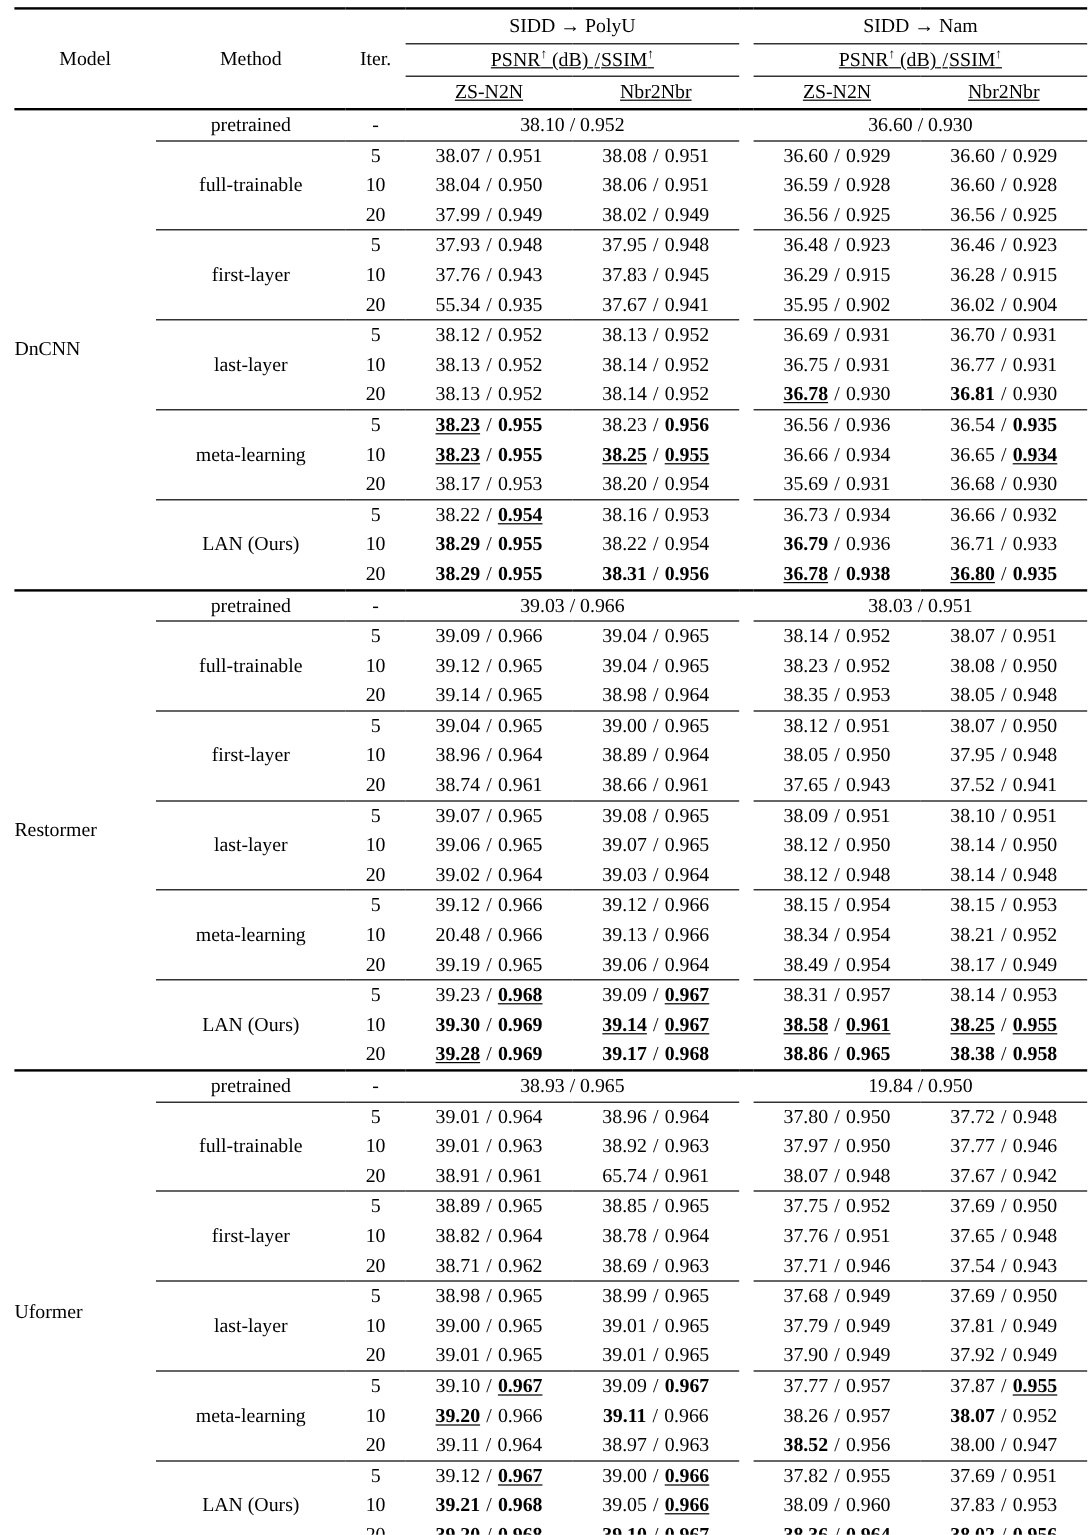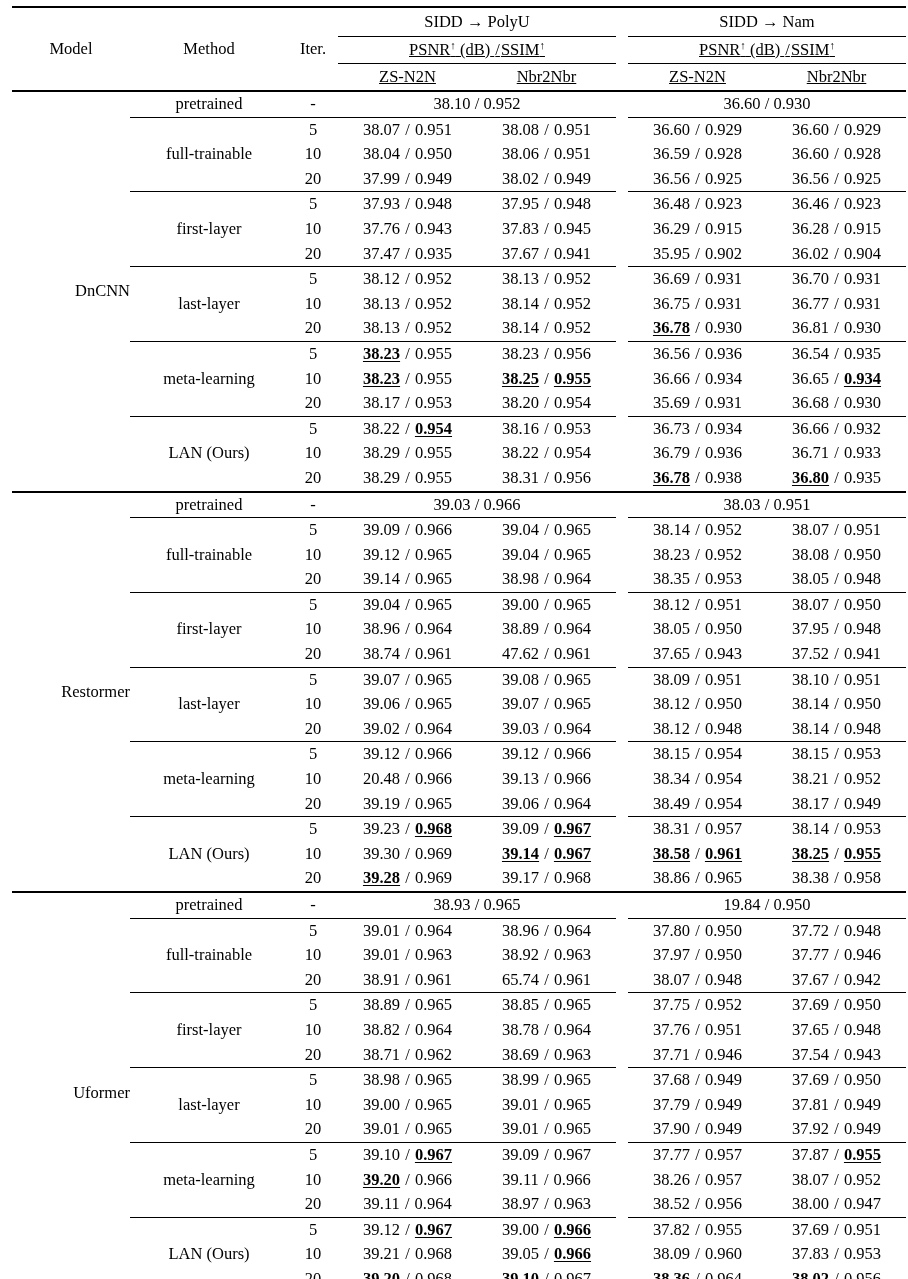--- a/index.html
+++ b/index.html
@@ -20,24 +20,24 @@
   col.c-v{width:139px;}
   col.c-gap{width:12px;}
   .thick-top{border-top:2.2px solid #000 !important;font-family:Liberation Serif, serif;}
   .thick-bot{border-bottom:2.2px solid #000 !important;}
   .rule-bot{border-bottom:1.1px solid #000 !important;}
 
   .ctr{text-align:center;}
   .cell{height:24.6px;line-height:24.6px;text-align:center;white-space:nowrap;}
   .hcell{height:26px;line-height:26px;text-align:center;white-space:nowrap;text-decoration:underline;}
   .hdr-main{height:28px;line-height:28px;text-align:center;}
-  .bd{font-weight:normal;}
+  .bd{font-weight:bold;}
   .ul{text-decoration:underline;text-underline-offset:1.5px;font-weight:bold;}
   sup.arr{font-size:11px;vertical-align:super;line-height:0;}
-  .modelname{text-align:right;white-space:nowrap;}
+  .modelname{text-align:left;white-space:nowrap;}
   .methodname{text-align:center;white-space:nowrap;}
   .val{display:inline-block;}
   .sep{padding:0 1px;}
 </style>
 </head>
 <body>
 
 <div id="wrap">
   <table class="tbl">
     <colgroup>
@@ -130,21 +130,21 @@
           <td class="cell ">10</td>
           <td class="cell "><span class="val ">37.76</span><span class="sep"> / </span><span class="val ">0.943</span></td>
           <td class="cell "><span class="val ">37.83</span><span class="sep"> / </span><span class="val ">0.945</span></td>
           <td class="cell "></td>
           <td class="cell "><span class="val ">36.29</span><span class="sep"> / </span><span class="val ">0.915</span></td>
           <td class="cell "><span class="val ">36.28</span><span class="sep"> / </span><span class="val ">0.915</span></td>
         </tr>
         <tr>
           <td class="cell rule-bot"></td>
           <td class="cell rule-bot">20</td>
-          <td class="cell rule-bot"><span class="val ">37.47</span><span class="sep"> / </span><span class="val ">0.935</span></td>
+          <td class="cell rule-bot"><span class="val ">55.34</span><span class="sep"> / </span><span class="val ">0.935</span></td>
           <td class="cell rule-bot"><span class="val ">37.67</span><span class="sep"> / </span><span class="val ">0.941</span></td>
           <td class="cell "></td>
           <td class="cell rule-bot"><span class="val ">35.95</span><span class="sep"> / </span><span class="val ">0.902</span></td>
           <td class="cell rule-bot"><span class="val ">36.02</span><span class="sep"> / </span><span class="val ">0.904</span></td>
         </tr>
         <tr>
           <td class="cell "></td>
           <td class="cell ">5</td>
           <td class="cell "><span class="val ">38.12</span><span class="sep"> / </span><span class="val ">0.952</span></td>
           <td class="cell "><span class="val ">38.13</span><span class="sep"> / </span><span class="val ">0.952</span></td>
@@ -274,21 +274,21 @@
           <td class="cell "><span class="val ">38.96</span><span class="sep"> / </span><span class="val ">0.964</span></td>
           <td class="cell "><span class="val ">38.89</span><span class="sep"> / </span><span class="val ">0.964</span></td>
           <td class="cell "></td>
           <td class="cell "><span class="val ">38.05</span><span class="sep"> / </span><span class="val ">0.950</span></td>
           <td class="cell "><span class="val ">37.95</span><span class="sep"> / </span><span class="val ">0.948</span></td>
         </tr>
         <tr>
           <td class="cell rule-bot"></td>
           <td class="cell rule-bot">20</td>
           <td class="cell rule-bot"><span class="val ">38.74</span><span class="sep"> / </span><span class="val ">0.961</span></td>
-          <td class="cell rule-bot"><span class="val ">47.62</span><span class="sep"> / </span><span class="val ">0.961</span></td>
+          <td class="cell rule-bot"><span class="val ">38.66</span><span class="sep"> / </span><span class="val ">0.961</span></td>
           <td class="cell "></td>
           <td class="cell rule-bot"><span class="val ">37.65</span><span class="sep"> / </span><span class="val ">0.943</span></td>
           <td class="cell rule-bot"><span class="val ">37.52</span><span class="sep"> / </span><span class="val ">0.941</span></td>
         </tr>
         <tr>
           <td class="cell "></td>
           <td class="cell ">5</td>
           <td class="cell "><span class="val ">39.07</span><span class="sep"> / </span><span class="val ">0.965</span></td>
           <td class="cell "><span class="val ">39.08</span><span class="sep"> / </span><span class="val ">0.965</span></td>
           <td class="cell "></td>

